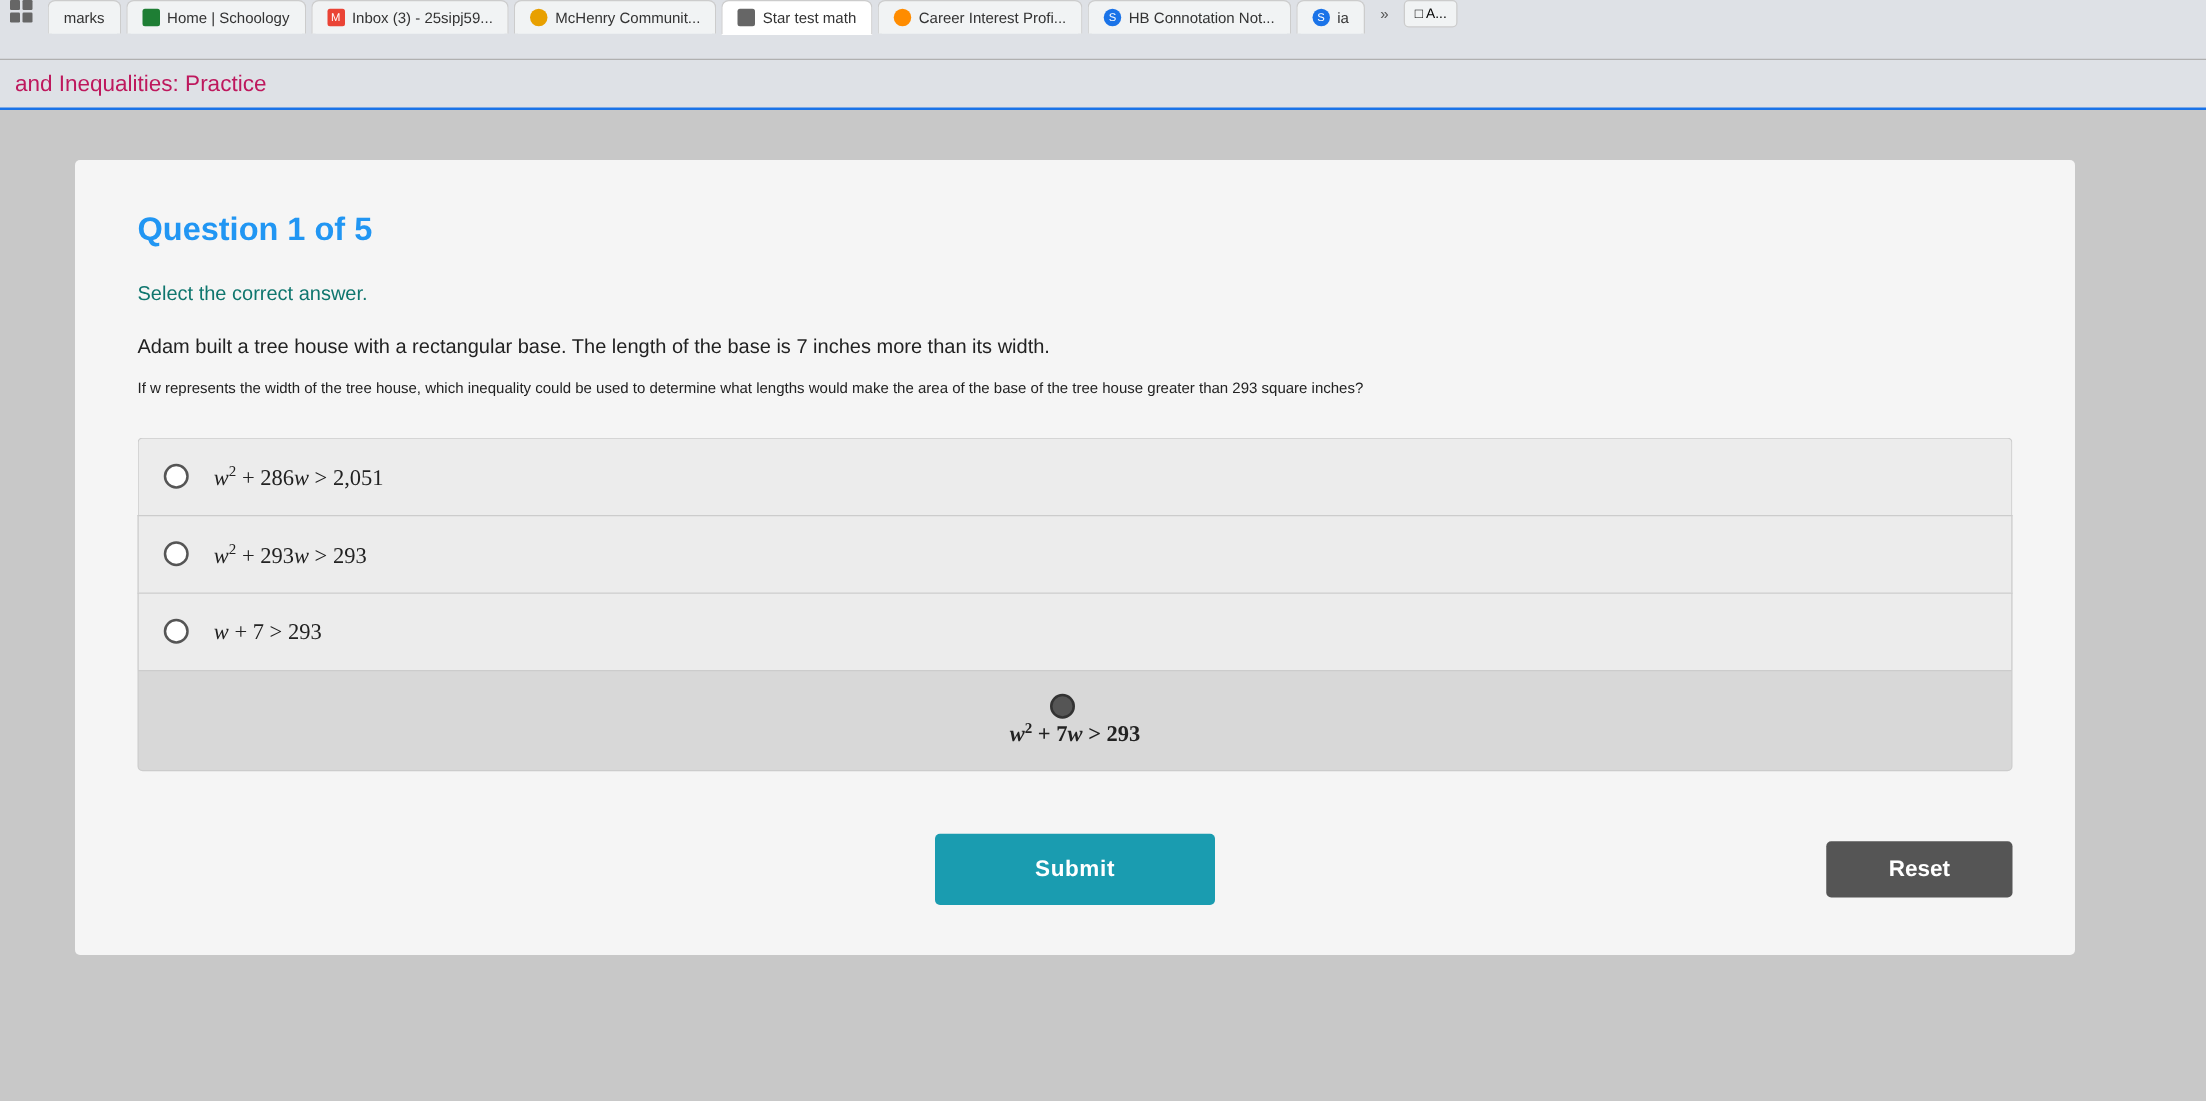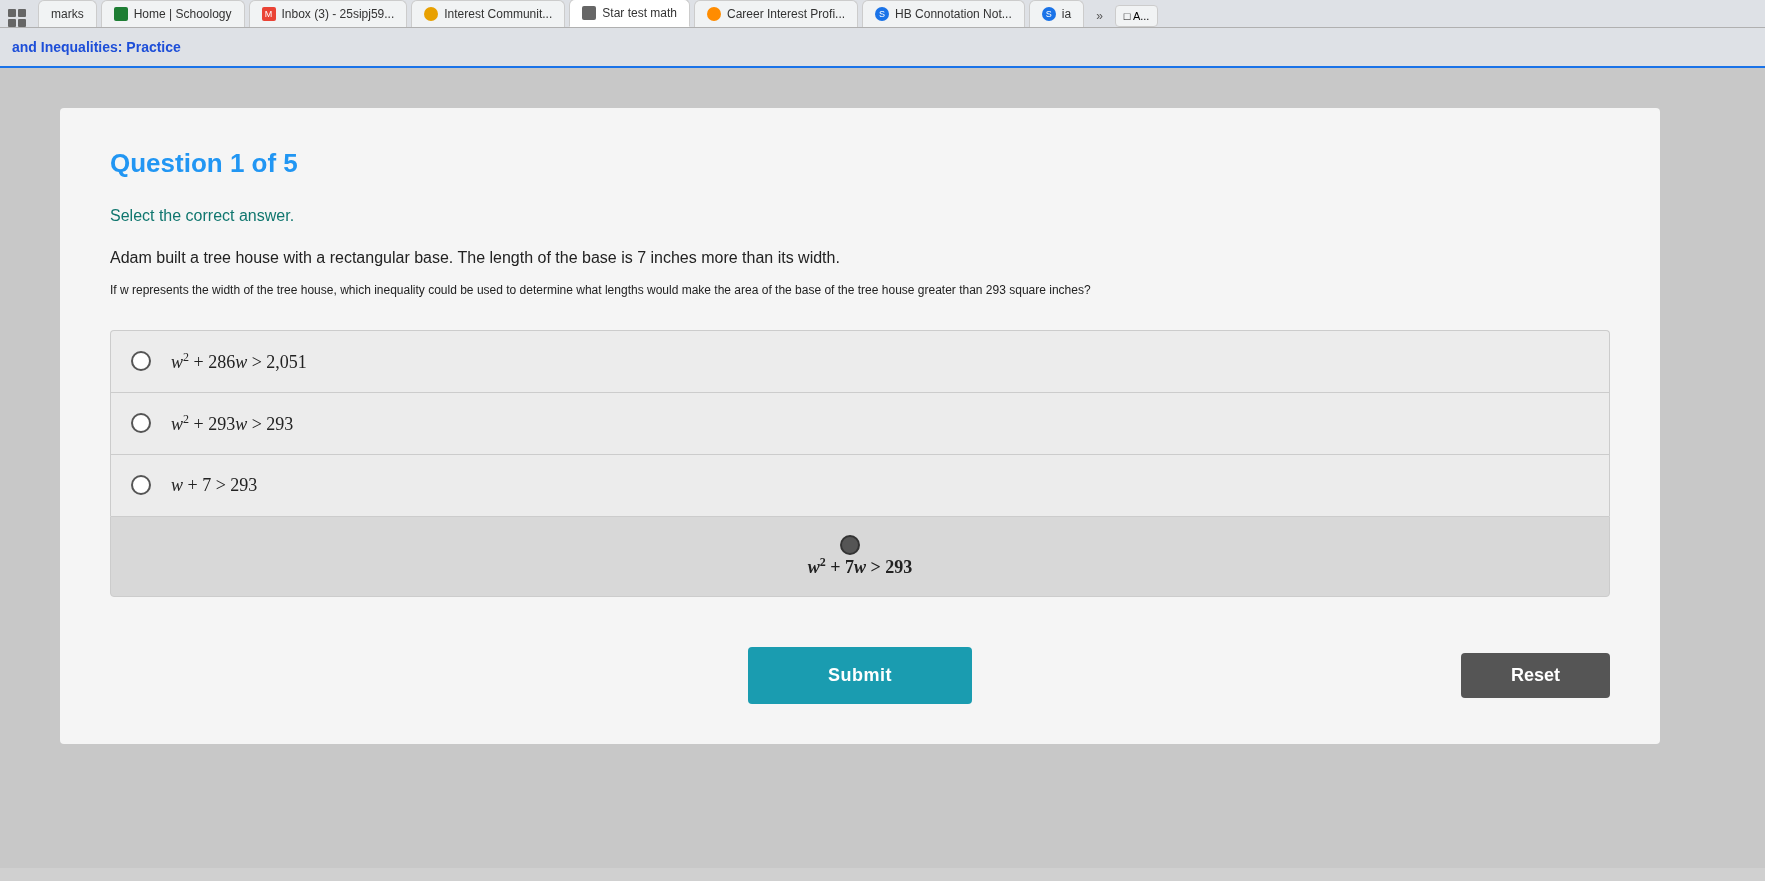--- a/index.html
+++ b/index.html
@@ -7,23 +7,23 @@
       font-family: Arial, sans-serif;
       background: #d0d0d0;
       width: 1765px;
       min-height: 881px;
       overflow-x: hidden;
     }
 
     
     .browser-bar {
       background: #dee1e6;
-      height: 28px;
-      display: flex;
-      align-items: flex-end;
+      height: 48px;
+      display: flex;
+      align-items: flex-start;
       padding: 0 8px;
       gap: 4px;
       border-bottom: 1px solid #b0b0b0;
     }
     .browser-icons {
       display: flex;
       gap: 6px;
       align-items: center;
       margin-right: 8px;
     }
@@ -91,23 +91,23 @@
     .address-bar-row {
       background: #dee1e6;
       height: 40px;
       display: flex;
       align-items: center;
       padding: 0 12px;
       gap: 8px;
       border-bottom: 2px solid #1a73e8;
     }
     .page-title-breadcrumb {
-      font-size: 14px;
-      color: #1d4ed8;
-      font-weight: 700;
+      font-size: 18px;
+      color: #be185d;
+      font-weight: 400;
     }
 
     
     .main-content {
       background: #c8c8c8;
       padding: 40px 60px;
       min-height: 800px;
     }
 
     .question-card {
@@ -244,21 +244,21 @@
     <span>Home | Schoology</span>
   </div>
 
   <div class="tab">
     <span class="tab-favicon gmail">M</span>
     <span>Inbox (3) - 25sipj59...</span>
   </div>
 
   <div class="tab">
     <span class="tab-favicon mchenry"></span>
-    <span>Interest Communit...</span>
+    <span>McHenry Communit...</span>
   </div>
 
   <div class="tab active">
     <span class="tab-favicon star"></span>
     <span>Star test math</span>
   </div>
 
   <div class="tab">
     <span class="tab-favicon career"></span>
     <span>Career Interest Profi...</span>

